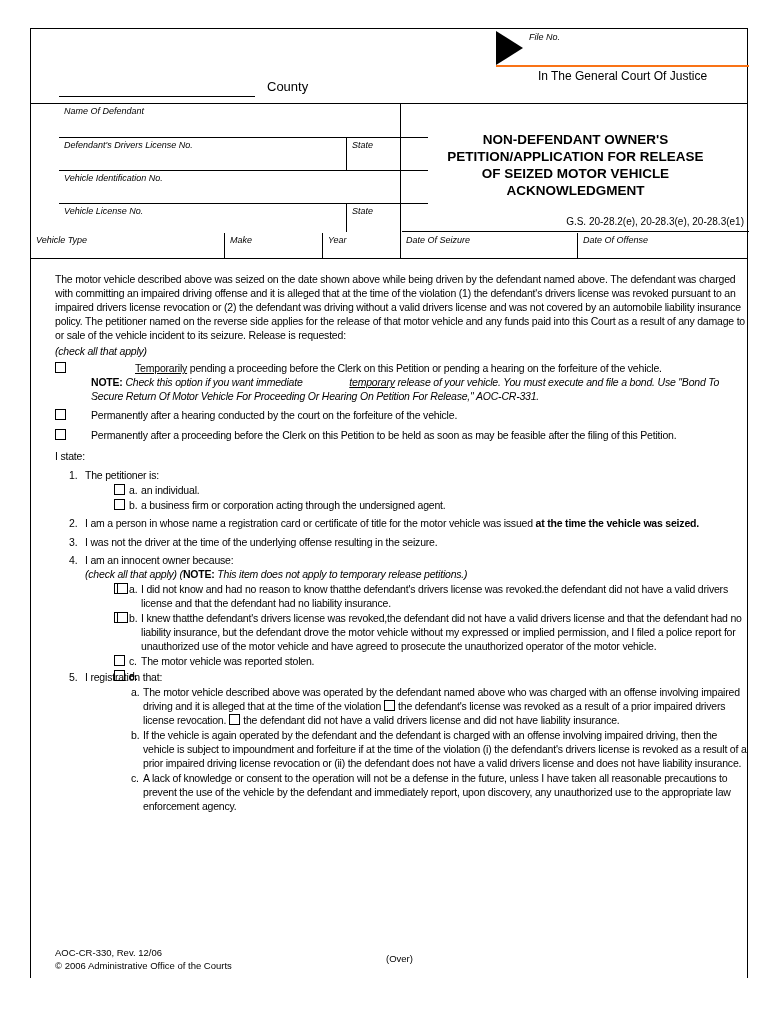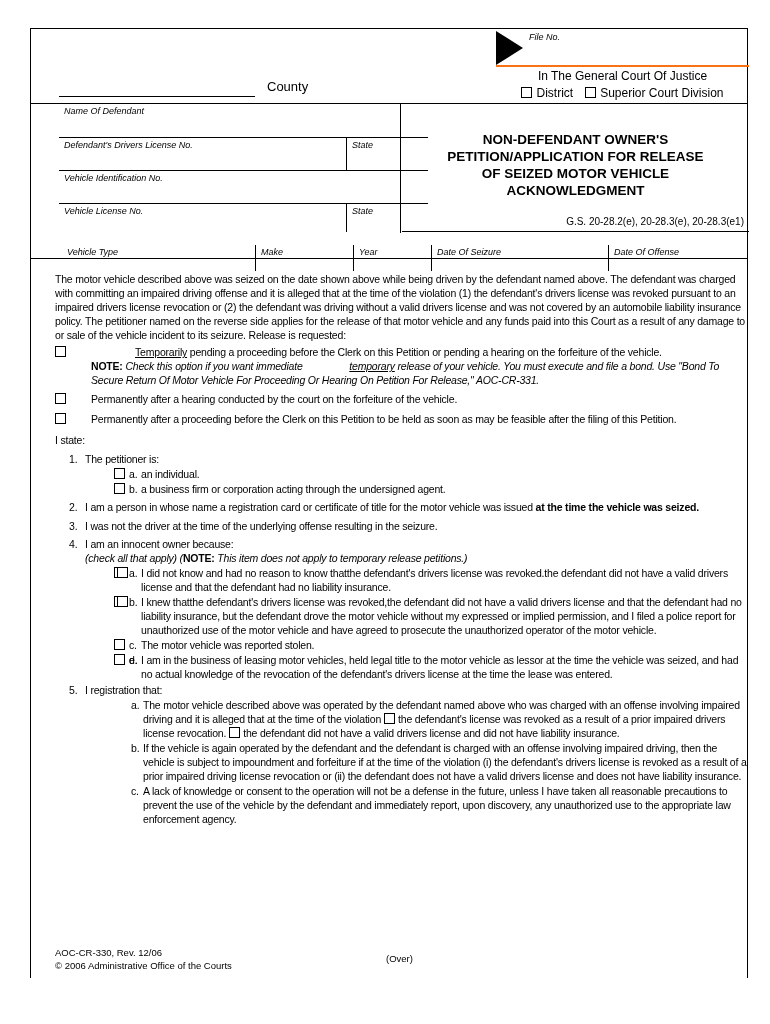--- a/index.html
+++ b/index.html
@@ -25,21 +25,21 @@
   
   .fields { position:absolute; left:0; top:75px; width:370px; height:129px; border-right:1px solid #000; }
   .frow { position:relative; width:100%; border-bottom:1px solid #000;margin-left:28px; }
   .r1 { height:34px; } .r2 { height:33px; } .r3 { height:33px; } .r4 { height:28px; border-bottom:none; }
   .flabel { position:absolute; left:5px; top:2px; font-size:9px; font-style:italic; }
   .statecell { position:absolute; right:0; top:0; height:100%; width:82px; border-left:1px solid #000; }
   .titlepanel { position:absolute; left:371px; top:75px; width:347px; height:128px; border-bottom:1px solid #000; text-align:center; }
   .tp-lines { margin-top:27px; font-size:13.5px; font-weight:bold; line-height:17px; }
   .statutes { position:absolute; right:5px; bottom:4px; font-size:10px; }
   .row5 { position:absolute; left:0; top:204px; width:718px; height:26px; }
-  .r5cell { position:absolute; top:12px; height:100%; border-right:1px solid #000;margin-left:31px; }
+  .r5cell { position:absolute; top:0; height:100%; border-right:1px solid #000; }
   .c-type { left:0; width:194px; } .c-make { left:194px; width:98px; } .c-year { left:292px; width:78px; }
   .c-seiz { left:370px; width:177px; } .c-off { left:547px; width:171px; border-right:none; }
   
   .bodytxt { position:absolute; left:0; top:231px; width:718px; padding:12px 2px 0 24px;
              font-size:10.5px; line-height:14px; letter-spacing:-0.2px; }
   .it { font-style:italic; } .b { font-weight:bold; } .u { text-decoration:underline;margin-left:44px; }
   .checkall { margin-top:2px; font-style:italic; }
   .opt { position:relative; padding-left:36px; }
   .opt > .cb { position:absolute; left:0; top:1px; }
   .o1 { margin-top:3px; } .o2 { margin-top:6px; } .o3 { margin-top:5px; }
@@ -64,21 +64,20 @@
 
   <div class="hdr">
     <div class="hdr-top">
       <div class="county-line"></div>
       <div class="county-label">County</div>
       <div class="fileno">
         <div class="fileno-tri"></div>
         <div class="fileno-label">File No.</div>
       </div>
       <div class="court">In The General Court Of Justice</div>
-      <div class="division"><span class="cb"></span><span>District</span><span class="gap"></span><span class="cb"></span><span>Superior Court Division</span></div>
     </div>
 
     <div class="fields">
       <div class="frow r1">
         <span class="flabel">Name Of Defendant</span>
       </div>
       <div class="frow r2">
         <span class="flabel">Defendant's Drivers License No.</span>
         <div class="statecell">
           <span class="flabel">State</span>
@@ -121,20 +120,21 @@
       <div class="r5cell c-off">
         <span class="flabel">Date Of Offense</span>
         </div>
     </div>
   </div>
 
   <div class="bodytxt">
 
     <div>The motor vehicle described above was seized on the date shown above while being driven by the defendant named above. The defendant was charged with committing an impaired driving offense and it is alleged that at the time of the violation (1) the defendant's drivers license was revoked pursuant to an impaired drivers license revocation or (2) the defendant was driving without a valid drivers license and was not covered by an automobile liability insurance policy.  The petitioner named on the reverse side applies for the release of that motor vehicle and any funds paid into this Court as a result of any damage to or sale of the vehicle incident to its seizure. Release is requested:</div>
 
+    <div class="checkall">(check all that apply)</div>
 
     <div class="opt o1">
       <span class="cb"></span>
       <span class="u">Temporarily</span><span> pending a proceeding before the Clerk on this Petition or pending a hearing on the forfeiture of the vehicle.</span><br>
       <span class="b">NOTE:</span><span class="it"> Check this option if you want immediate </span><span class="it u">temporary</span><span class="it"> release of your vehicle.  You must execute and file a bond. Use "Bond To Secure Return Of Motor Vehicle For Proceeding Or Hearing On Petition For Release," AOC-CR-331.</span>
     </div>
 
     <div class="opt o3">
       <span class="cb"></span>
       <span>Permanently after a hearing conducted by the court on the forfeiture of the vehicle.</span>
@@ -196,21 +196,20 @@
       </div>
 
       <div class="sub">
         <span class="cb"></span>
         <span class="letter">d.</span>
       </div>
 
       <div class="sub">
         <span class="cb"></span>
         <span class="letter">e.</span>
-        <span>I am in the business of leasing motor vehicles, held legal title to the motor vehicle as lessor at the time the vehicle was seized, and had no actual knowledge of the revocation of the defendant's drivers license at the time the lease was entered.</span>
       </div>
     </div>
 
     <div class="numitem s5">
       <span class="num">5.</span>
       <span>I registration that:</span>
 
       <div class="sub5">
         <span class="letter">a.</span>
         <span>The motor vehicle described above was operated by the defendant named above who was charged with an offense involving impaired driving and it is alleged that at the time of the violation</span><span class="cb icb"></span><span>the defendant's license was revoked as a result of a prior impaired drivers license revocation.</span><span class="cb icb"></span><span>the defendant did not have a valid drivers license and did not have liability insurance.</span>

